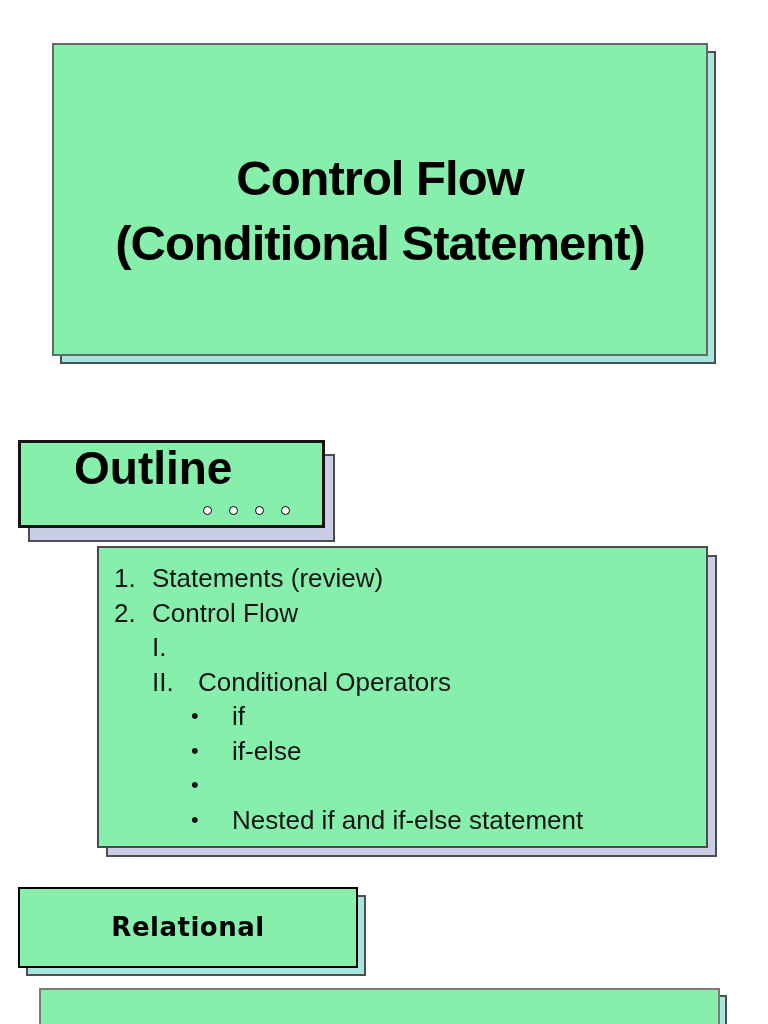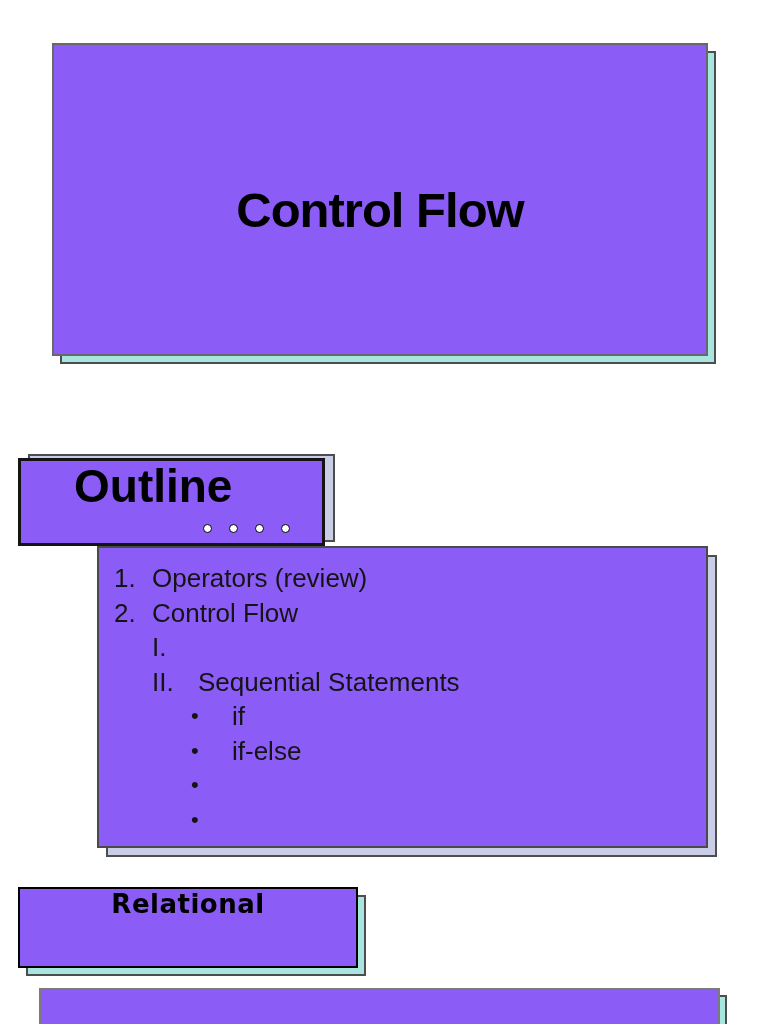--- a/index.html
+++ b/index.html
@@ -22,21 +22,21 @@
   }
   .shadow.teal {
     background: #a7e6de;
     border: 2px solid #4d4d4d;
   }
   .shadow.lav {
     background: #c9cde6;
     border: 2px solid #4d4d4d;
   }
   .box {
-    background: #8b5cf6;
+    background: #86efac;
   }
 
   
   .title-slide {
     left: 52px; top: 43px; width: 656px; height: 313px;
     border: 2px solid #686868;
     display: flex; flex-direction: column;
     justify-content: center; align-items: center;
     padding-top: 22px;
   }
@@ -44,21 +44,21 @@
     font-weight: 700;
     font-size: 49px;
     line-height: 65px;
     letter-spacing: -1px;
     white-space: nowrap;
   }
   .sh-title { left: 60px; top: 51px; width: 656px; height: 313px; }
 
   
   .outline-header {
-    left: 18px; top: 458px; width: 307px; height: 88px;
+    left: 18px; top: 440px; width: 307px; height: 88px;
     border: 3px solid #141414;
   }
   .outline-header .heading {
     position: absolute;
     left: 53px; top: -4px;
     font-weight: 700;
     font-size: 46px;
     line-height: 58px;
     letter-spacing: 0px;
   }
@@ -95,21 +95,21 @@
   .row.lvl2 .marker { width: 46px; }
   .row.lvl3 { padding-left: 92px; }
   .row.lvl3 .marker { width: 41px; font-size: 22px; }
   .sh-outline-content { left: 106px; top: 555px; width: 611px; height: 302px; }
 
   
   .relational-header {
     left: 18px; top: 887px; width: 340px; height: 81px;
     border: 2.5px solid #000;
     display: flex; flex-direction: column;
-    justify-content: space-between; align-items: center;
+    justify-content: center; align-items: center;
   }
   .relational-header .rel-line {
     font-family: "DejaVu Sans", sans-serif;
     font-weight: 800;
     font-size: 26px;
     line-height: 31px;
     letter-spacing: 0.5px;
   }
   .sh-relational { left: 26px; top: 895px; width: 340px; height: 81px; }
 
@@ -121,63 +121,65 @@
   .sh-bottom { left: 46px; top: 995px; width: 681px; height: 60px; }
 </style>
 </head>
 <body>
 
 <div class="canvas">
 
   <div class="shadow teal sh-title"></div>
   <div class="box title-slide">
     <div class="title-line">Control Flow</div>
+    <div class="title-line">(Conditional Statement)</div>
   </div>
 
   <div class="shadow lav sh-outline-header"></div>
   <div class="box outline-header">
     <div class="heading">Outline</div>
     <div class="dots">
       <span class="dot"></span>
       <span class="dot"></span>
       <span class="dot"></span>
       <span class="dot"></span>
     </div>
   </div>
 
   <div class="shadow lav sh-outline-content"></div>
   <div class="box outline-content">
     <div class="row lvl1">
       <span class="marker">1.</span>
-      <span class="text">Operators (review)</span>
+      <span class="text">Statements (review)</span>
     </div>
     <div class="row lvl1">
       <span class="marker">2.</span>
       <span class="text">Control Flow</span>
     </div>
     <div class="row lvl2">
       <span class="marker">I.</span>
     </div>
     <div class="row lvl2">
       <span class="marker">II.</span>
-      <span class="text">Sequential Statements</span>
+      <span class="text">Conditional Operators</span>
     </div>
     <div class="row lvl3">
       <span class="marker">•</span>
       <span class="text">if</span>
     </div>
     <div class="row lvl3">
       <span class="marker">•</span>
       <span class="text">if-else</span>
     </div>
     <div class="row lvl3">
       <span class="marker">•</span>
     </div>
     <div class="row lvl3">
       <span class="marker">•</span>
+      <span class="text">Nested if and if-else statement</span>
     </div>
   </div>
 
   <div class="shadow teal sh-relational"></div>
   <div class="box relational-header">
     <div class="rel-line">Relational</div>
   </div>
 
   <div class="shadow teal sh-bottom"></div>
   <div class="box bottom-box"></div>

